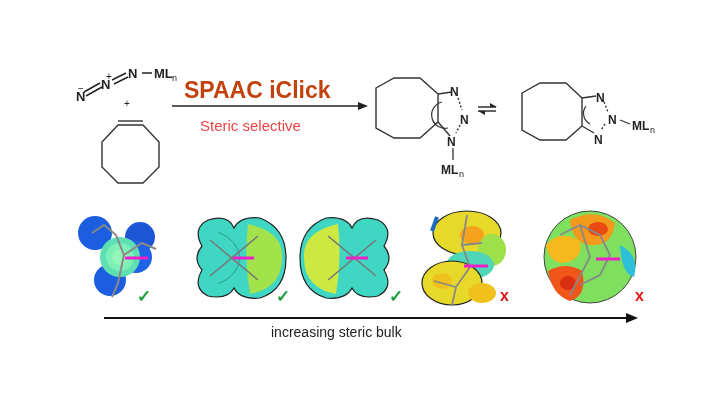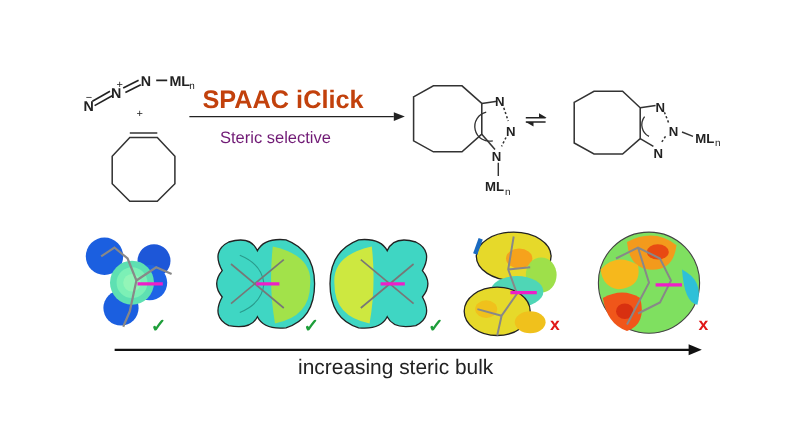--- a/index.html
+++ b/index.html
@@ -1,23 +1,23 @@
 <!DOCTYPE html>
 <html><head>
 <meta charset="utf-8">
 <style>
   html, body { margin: 0; padding: 0; }
   body { width: 720px; height: 405px; background: #ffffff; position: relative; overflow: hidden; font-family: "Liberation Sans", sans-serif; }
   .abs { position: absolute; }
   .chem { font-family: "Liberation Sans", sans-serif; color: #222; font-weight: bold; }
   .title { color: #c2410c; font-weight: bold; font-size: 23px; }
-  .subtitle { color: #701a75; font-size: 15px; }
+  .subtitle { color: #ef4444; font-size: 15px; }
   .mark-ok { color: #1e9e3a; font-size: 17px; font-weight: bold; }
   .mark-no { color: #e01818; font-size: 16px; font-weight: bold; }
-  .axis-label { font-size: 19px; color: #222; }
+  .axis-label { font-size: 14px; color: #222; }
   svg text { font-family: "Liberation Sans", sans-serif; }
 </style>
 </head>
 <body>
 
 <div>
 
   <svg class="abs" style="left:70px;top:58px" width="110" height="50">
     <line x1="14" y1="34" x2="30" y2="25" stroke="#222" stroke-width="1.5"></line>
     <line x1="16" y1="38" x2="32" y2="29" stroke="#222" stroke-width="1.5"></line>

